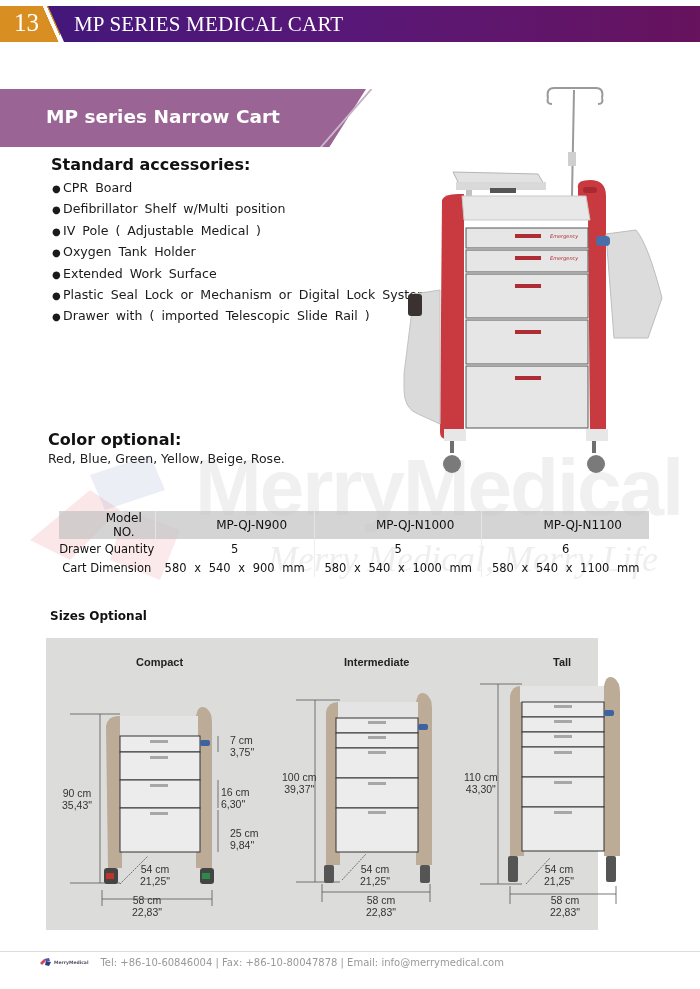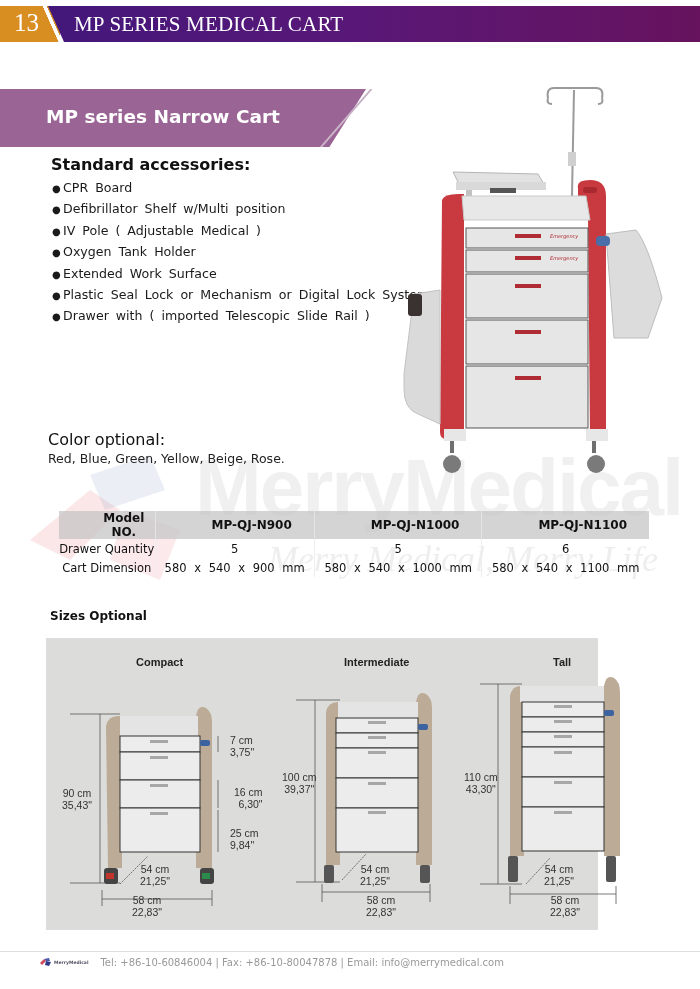--- a/index.html
+++ b/index.html
@@ -55,41 +55,41 @@
   .acc-list { position: absolute; left: 52px; top: 178px; list-style: none; }
   .acc-list li {
     font-size: 12.6px; line-height: 20.4px; color: #1a1a1a; white-space: nowrap; word-spacing: 3px;
   }
   .acc-list li .bullet { display: inline-block; width: 11px; font-size: 10px; }
 
   
   .hero-cart { position: absolute; left: 400px; top: 84px; width: 270px; height: 400px; }
 
   
-  .color-heading { position: absolute; left: 48px; top: 430px; font-weight: normal; font-size: 16px; }
+  .color-heading { position: absolute; left: 48px; top: 430px; font-weight: bold; font-size: 16px; }
   .color-values { position: absolute; left: 48px; top: 451px; font-size: 12.5px; color: #222; }
 
   
   .watermark { position: absolute; left: 30px; top: 440px; width: 640px; height: 150px; pointer-events: none; }
   .watermark .wm-big {
     position: absolute; left: 165px; top: 2px; font-family: "Liberation Sans", sans-serif;
     font-weight: bold; font-size: 80px; letter-spacing: -2px; color: rgba(200,200,200,0.28);
   }
   .watermark .wm-script {
     position: absolute; left: 238px; top: 98px; font-family: "Liberation Serif", serif;
     font-style: italic; font-size: 36px; color: rgba(205,205,205,0.35); white-space: nowrap;
   }
 
   
   .spec-table {
     position: absolute; left: 59px; top: 511px; width: 590px; border-collapse: collapse;
     font-family: "DejaVu Sans", sans-serif; font-size: 11.5px;
   }
   .spec-table th {
-    background: rgba(196,196,196,0.72); font-weight: bold; font-size: 12px; height: 19px; color: #111;
+    background: rgba(196,196,196,0.72); font-weight: normal; font-size: 12px; height: 19px; color: #111;
     border-right: 1px solid #e4e4e4;
     padding-left: 34px;
   }
   .spec-table td { height: 19px; text-align: center; color: #111; border-right: 1px solid #eeeeee; white-space: nowrap; }
   .spec-table td.row-label { width: 96px; }
   .spec-table td.val { word-spacing: 4px; }
   .spec-table th:last-child, .spec-table td:last-child { border-right: none; }
 
   
   .sizes-heading { position: absolute; left: 50px; top: 609px; font-weight: bold; font-size: 12px; }
@@ -276,21 +276,21 @@
         <rect x="100" y="122" width="18" height="3"></rect>
       </g>
     <rect x="150" y="50" width="10" height="6" rx="2" fill="#3c62a0"></rect>
     <rect x="54" y="178" width="14" height="16" rx="3" fill="#444"></rect>
       <rect x="56" y="183" width="8" height="6" fill="#c0342c"></rect>
     <rect x="150" y="178" width="14" height="16" rx="3" fill="#444"></rect>
       <rect x="152" y="183" width="8" height="6" fill="#2c8a4a"></rect>
   </svg>
   <span class="dim-text" style="left:16px;top:149px;"><span>90 cm</span><br><span>35,43"</span></span>
   <span class="dim-text" style="left:184px;top:96px;text-align:left;"><span>7 cm</span><br><span>3,75"</span></span>
-  <span class="dim-text" style="left:188px;top:148px;text-align:right;"><span>16 cm</span><br><span>6,30"</span></span>
+  <span class="dim-text" style="left:175px;top:148px;text-align:left;"><span>16 cm</span><br><span>6,30"</span></span>
   <span class="dim-text" style="left:184px;top:189px;text-align:left;"><span>25 cm</span><br><span>9,84"</span></span>
   <span class="dim-text" style="left:94px;top:225px;"><span>54 cm</span><br><span>21,25"</span></span>
   <span class="dim-text" style="left:86px;top:256px;"><span>58 cm</span><br><span>22,83"</span></span>
 
   <svg class="size-figure" style="left:224px;top:52px;" width="190" height="240">
     <g stroke="#555" stroke-width="0.8" fill="none">
       <line x1="26" y1="10" x2="70" y2="10"></line>
         <line x1="26" y1="192" x2="70" y2="192"></line>
       <line x1="45" y1="10" x2="45" y2="192"></line>
       <line x1="52" y1="202" x2="160" y2="202"></line>

